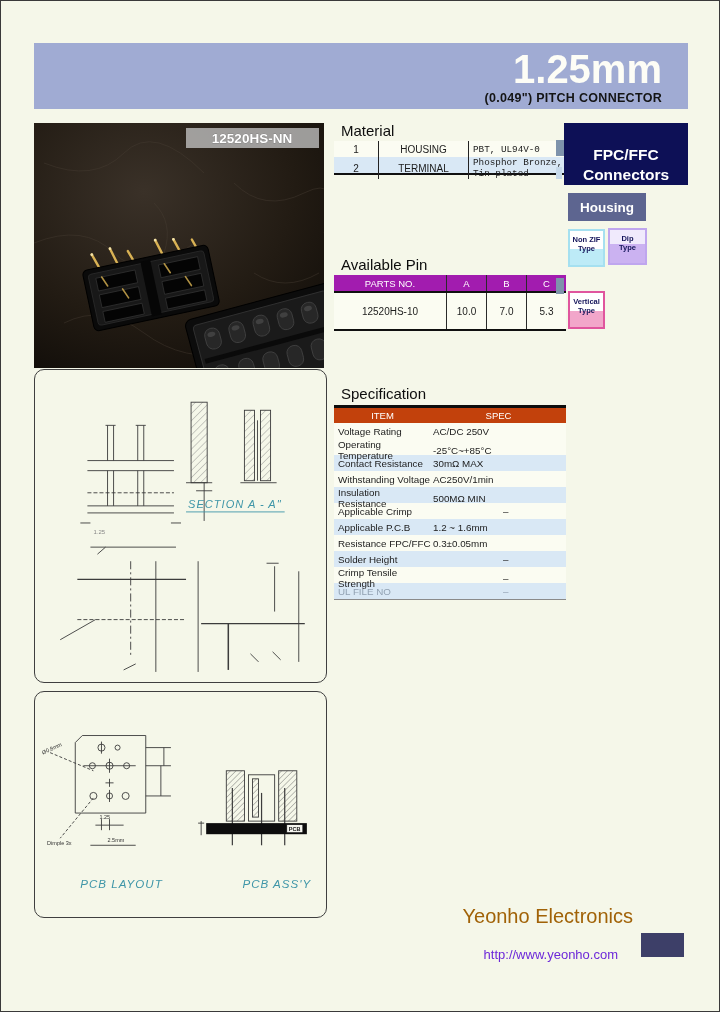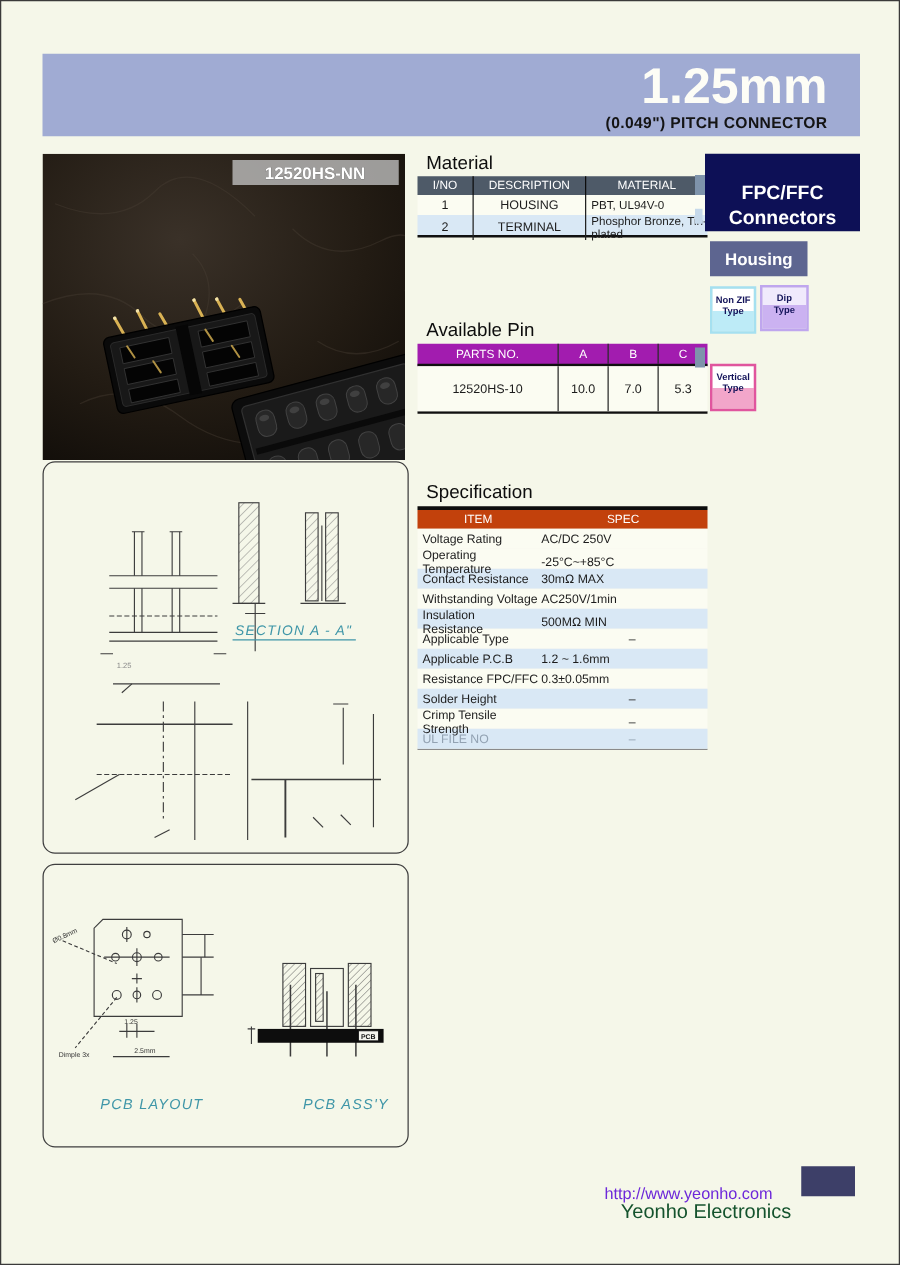--- a/index.html
+++ b/index.html
@@ -21,21 +21,21 @@
   
   .tbl{position:absolute;left:333px;width:232px;font-size:10px;color:#1c1c1c;}
   .tbl-material{top:140px;border-bottom:2px solid #101010;}
   .m-head{display:grid;grid-template-columns:44px 90px 98px;background:#4e5a68;color:#fff;
           height:15px;align-items:center;text-align:center;font-size:9.5px;}
   .m-head div+div{border-left:1px solid #0c0c0c;height:100%;display:flex;align-items:center;justify-content:center;}
   .m-row{display:grid;grid-template-columns:44px 90px 98px;height:16px;align-items:center;background:#fbfcf2;}
   .m-row.alt{background:#d9e8f5;}
   .m-row .c0{text-align:center;}
   .m-row .c1{text-align:center;border-left:1px solid #222;height:100%;display:flex;align-items:center;justify-content:center;}
-  .m-row .c2{border-left:1px solid #222;height:100%;display:flex;align-items:center;padding-left:4px;font-size:9.3px;}
+  .m-row .c2{border-left:1px solid #222;height:100%;display:flex;align-items:center;padding-left:4px;font-size:9.3px;font-family:Liberation Mono, monospace;}
   .tbl-pin{top:274px;border-bottom:2px solid #101010;}
   .p-head{display:grid;grid-template-columns:112px 40px 40px 40px;background:#a21caf;color:#fff;
           height:16px;align-items:center;text-align:center;font-size:9.5px;border-bottom:2px solid #101010;}
   .p-row{display:grid;grid-template-columns:112px 40px 40px 40px;height:36px;align-items:center;
          text-align:center;background:#fbfcf2;}
   .p-row div+div,.p-head div+div{border-left:1px solid #2a2a2a;height:100%;display:flex;align-items:center;justify-content:center;}
   .tbl-spec{top:404px;border-bottom:1px solid #8a8a8a;}
   .s-bar{height:3px;background:#0d0d0d;}
   .s-head{display:grid;grid-template-columns:97px 135px;background:#c2410c;color:#fff;height:15px;
           align-items:center;text-align:center;font-size:9.5px;}
@@ -62,21 +62,21 @@
   .t-pos2{left:567px;top:270px;width:37px;height:38px;margin-top:20px;}
   .t-cyan{border-color:#a5e0f0;background:linear-gradient(180deg,#ffffff 52%,#bdebf7 52%);}
   .t-purple{border-color:#bfa6ee;background:linear-gradient(180deg,#f0eafc 42%,#cbb2f1 42%);}
   .t-pink{border-color:#e0559e;background:linear-gradient(180deg,#ffffff 52%,#f2a6ca 52%);}
   
   .drawbox{position:absolute;left:33px;width:291px;border:1px solid #3f3f3f;border-radius:10px;background:#f5f7e9;}
   .draw1{top:368px;height:312px;}
   .draw2{top:690px;height:225px;}
   .drawbox svg{display:block;width:100%;height:100%;}
   
-  .f-company{position:absolute;right:86px;top:960px;font-size:16px;color:#14532d;}
+  .f-company{position:absolute;right:86px;top:904px;font-size:20px;color:#a16207;}
   .f-url{position:absolute;right:101px;top:946px;font-size:13px;color:#6d28d9;}
   .f-rect{position:absolute;left:640px;top:932px;width:43px;height:24px;background:#3d3f68;}
 </style>
 </head>
 <body>
 
 <div class="page">
 
   <div class="header-bar">
     <div class="h-title">1.25mm</div>
@@ -159,25 +159,20 @@
         </g>
       </g>
 
       <rect x="152" y="5" width="133" height="20" fill="#c2c2c2" opacity="0.78"></rect>
       <text x="218" y="20" text-anchor="middle" font-size="13.5" font-weight="bold" fill="#ffffff" stroke="#666" stroke-width="0.4" paint-order="stroke">12520HS-NN</text>
     </svg>
   </div>
 
   <div class="sec-title t-material">Material</div>
   <div class="tbl tbl-material">
-    <div class="m-head">
-      <div>I/NO</div>
-      <div>DESCRIPTION</div>
-      <div>MATERIAL</div>
-    </div>
     <div>
         <div class="m-row">
           <div class="c0">1</div>
           <div class="c1">HOUSING</div>
           <div class="c2">PBT, UL94V-0</div>
         </div>
         <div class="m-row alt">
           <div class="c0">2</div>
           <div class="c1">TERMINAL</div>
           <div class="c2">Phosphor Bronze, Tin-plated</div>
@@ -308,21 +303,21 @@
         </div>
         <div class="s-row">
           <div class="it">Withstanding Voltage</div>
           <div class="sp">AC250V/1min</div>
         </div>
         <div class="s-row alt">
           <div class="it">Insulation Resistance</div>
           <div class="sp">500MΩ MIN</div>
         </div>
         <div class="s-row">
-          <div class="it">Applicable Type</div>
+          <div class="it">Applicable Crimp</div>
           <div class="sp dash">–</div>
         </div>
         <div class="s-row alt">
           <div class="it">Applicable P.C.B</div>
           <div class="sp">1.2 ~ 1.6mm</div>
         </div>
         <div class="s-row">
           <div class="it">Resistance FPC/FFC</div>
           <div class="sp">0.3±0.05mm</div>
         </div>

